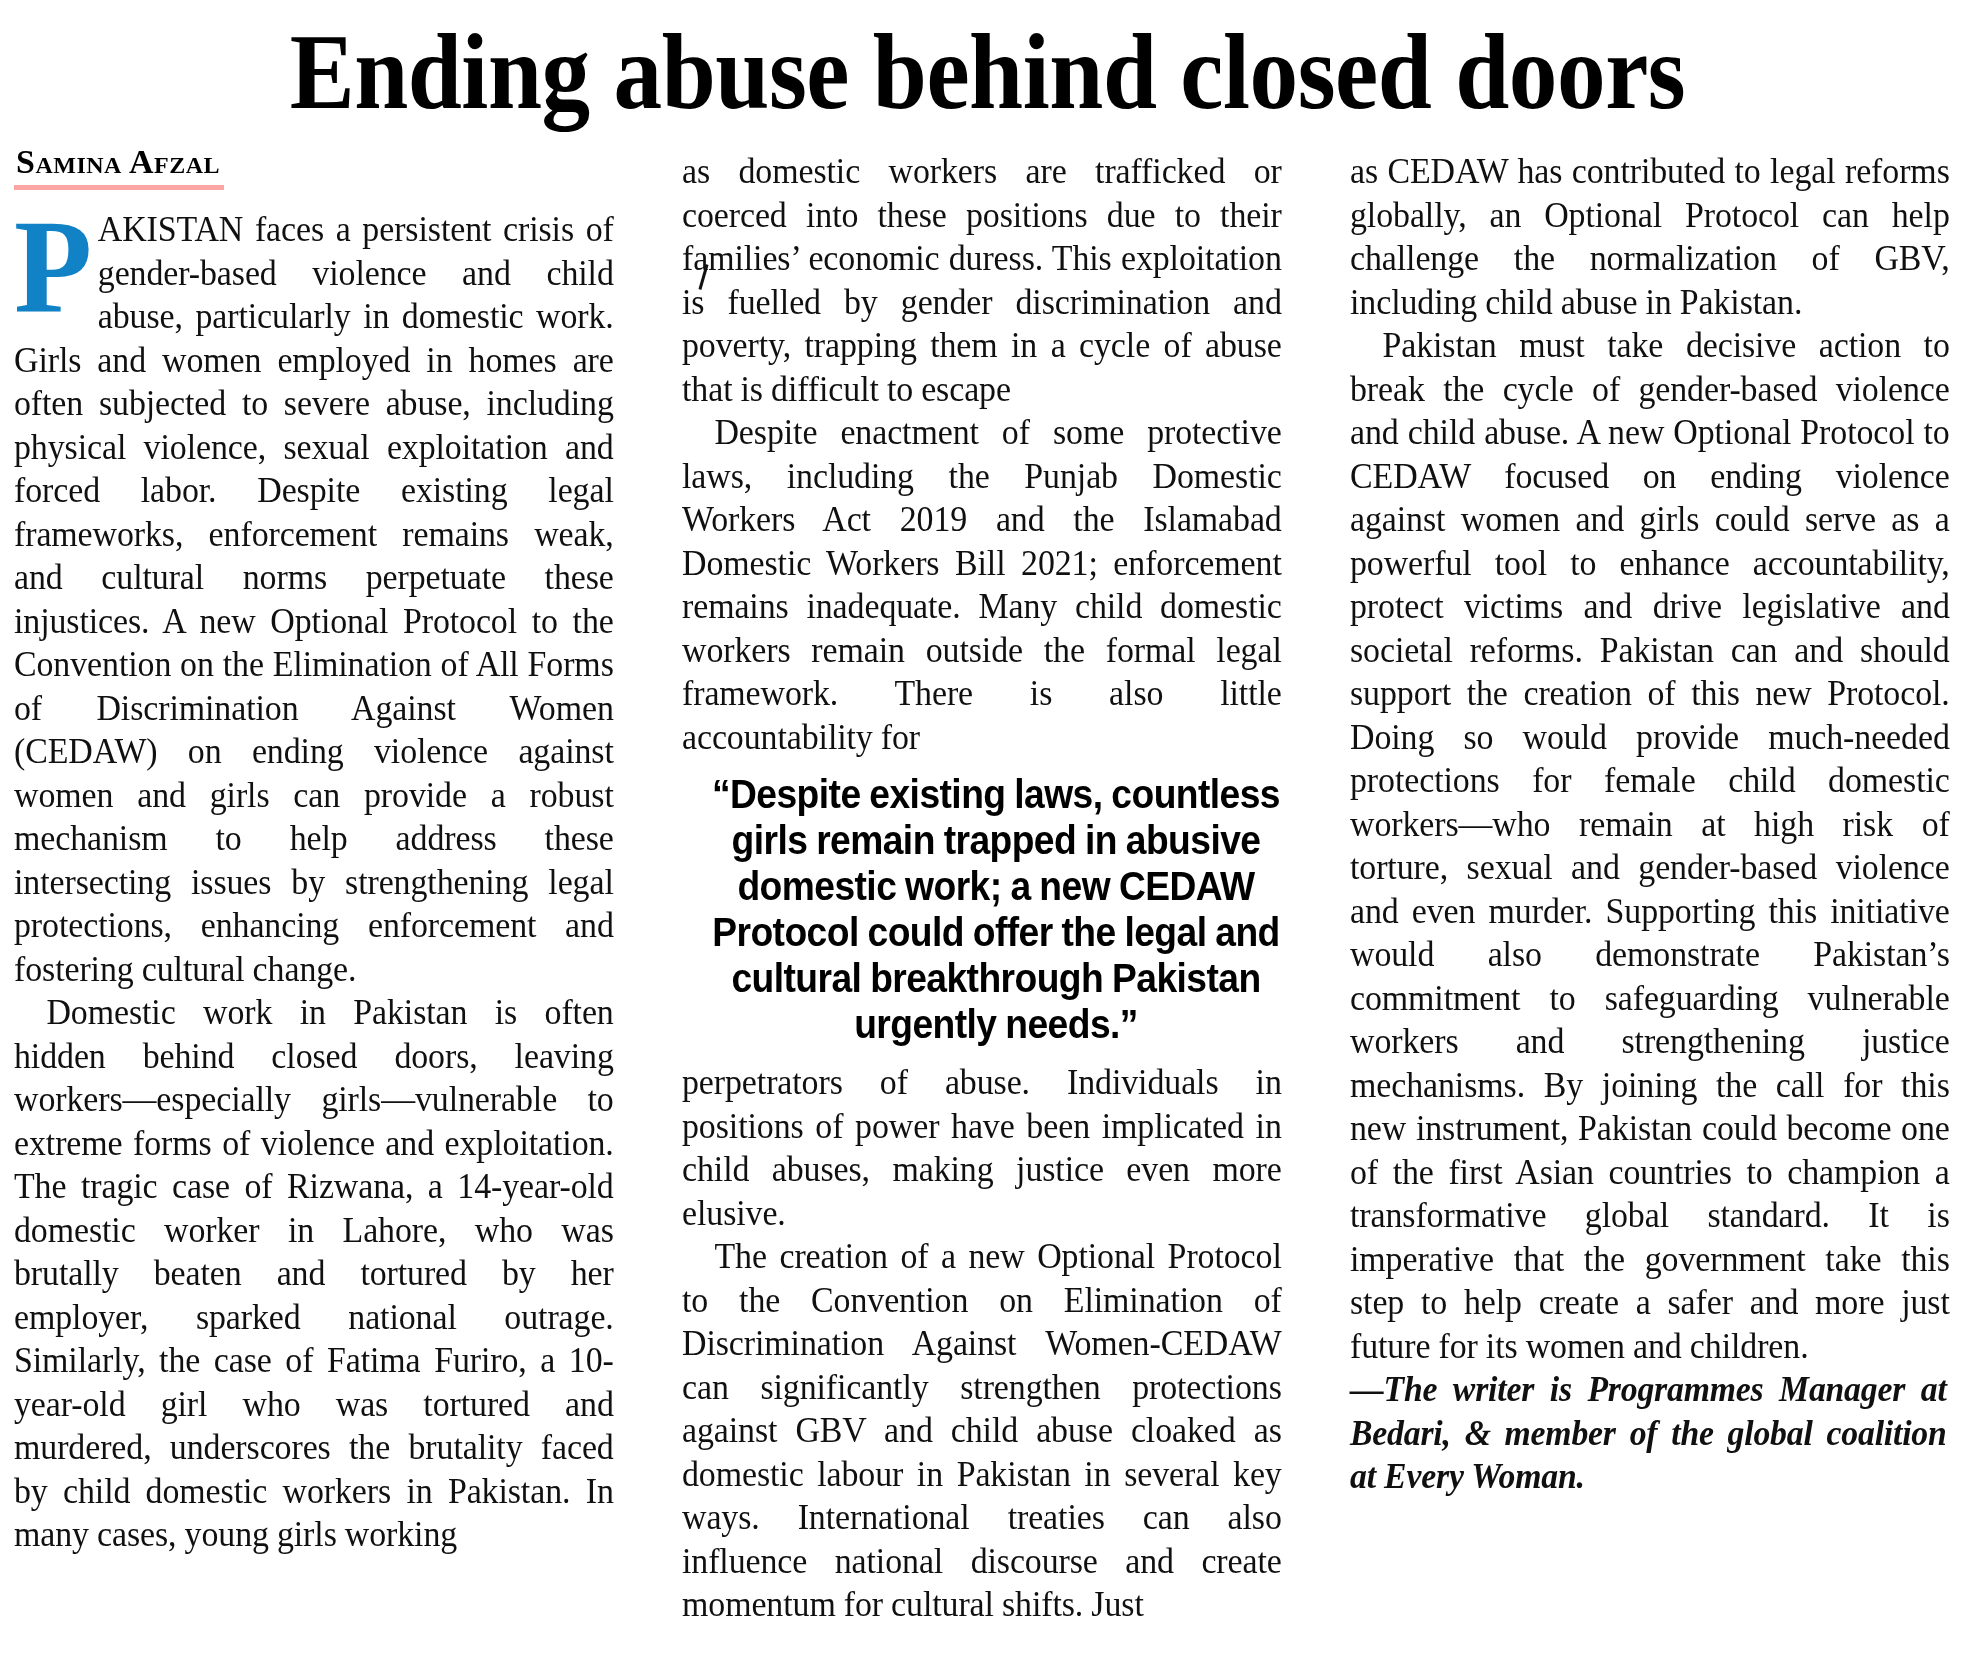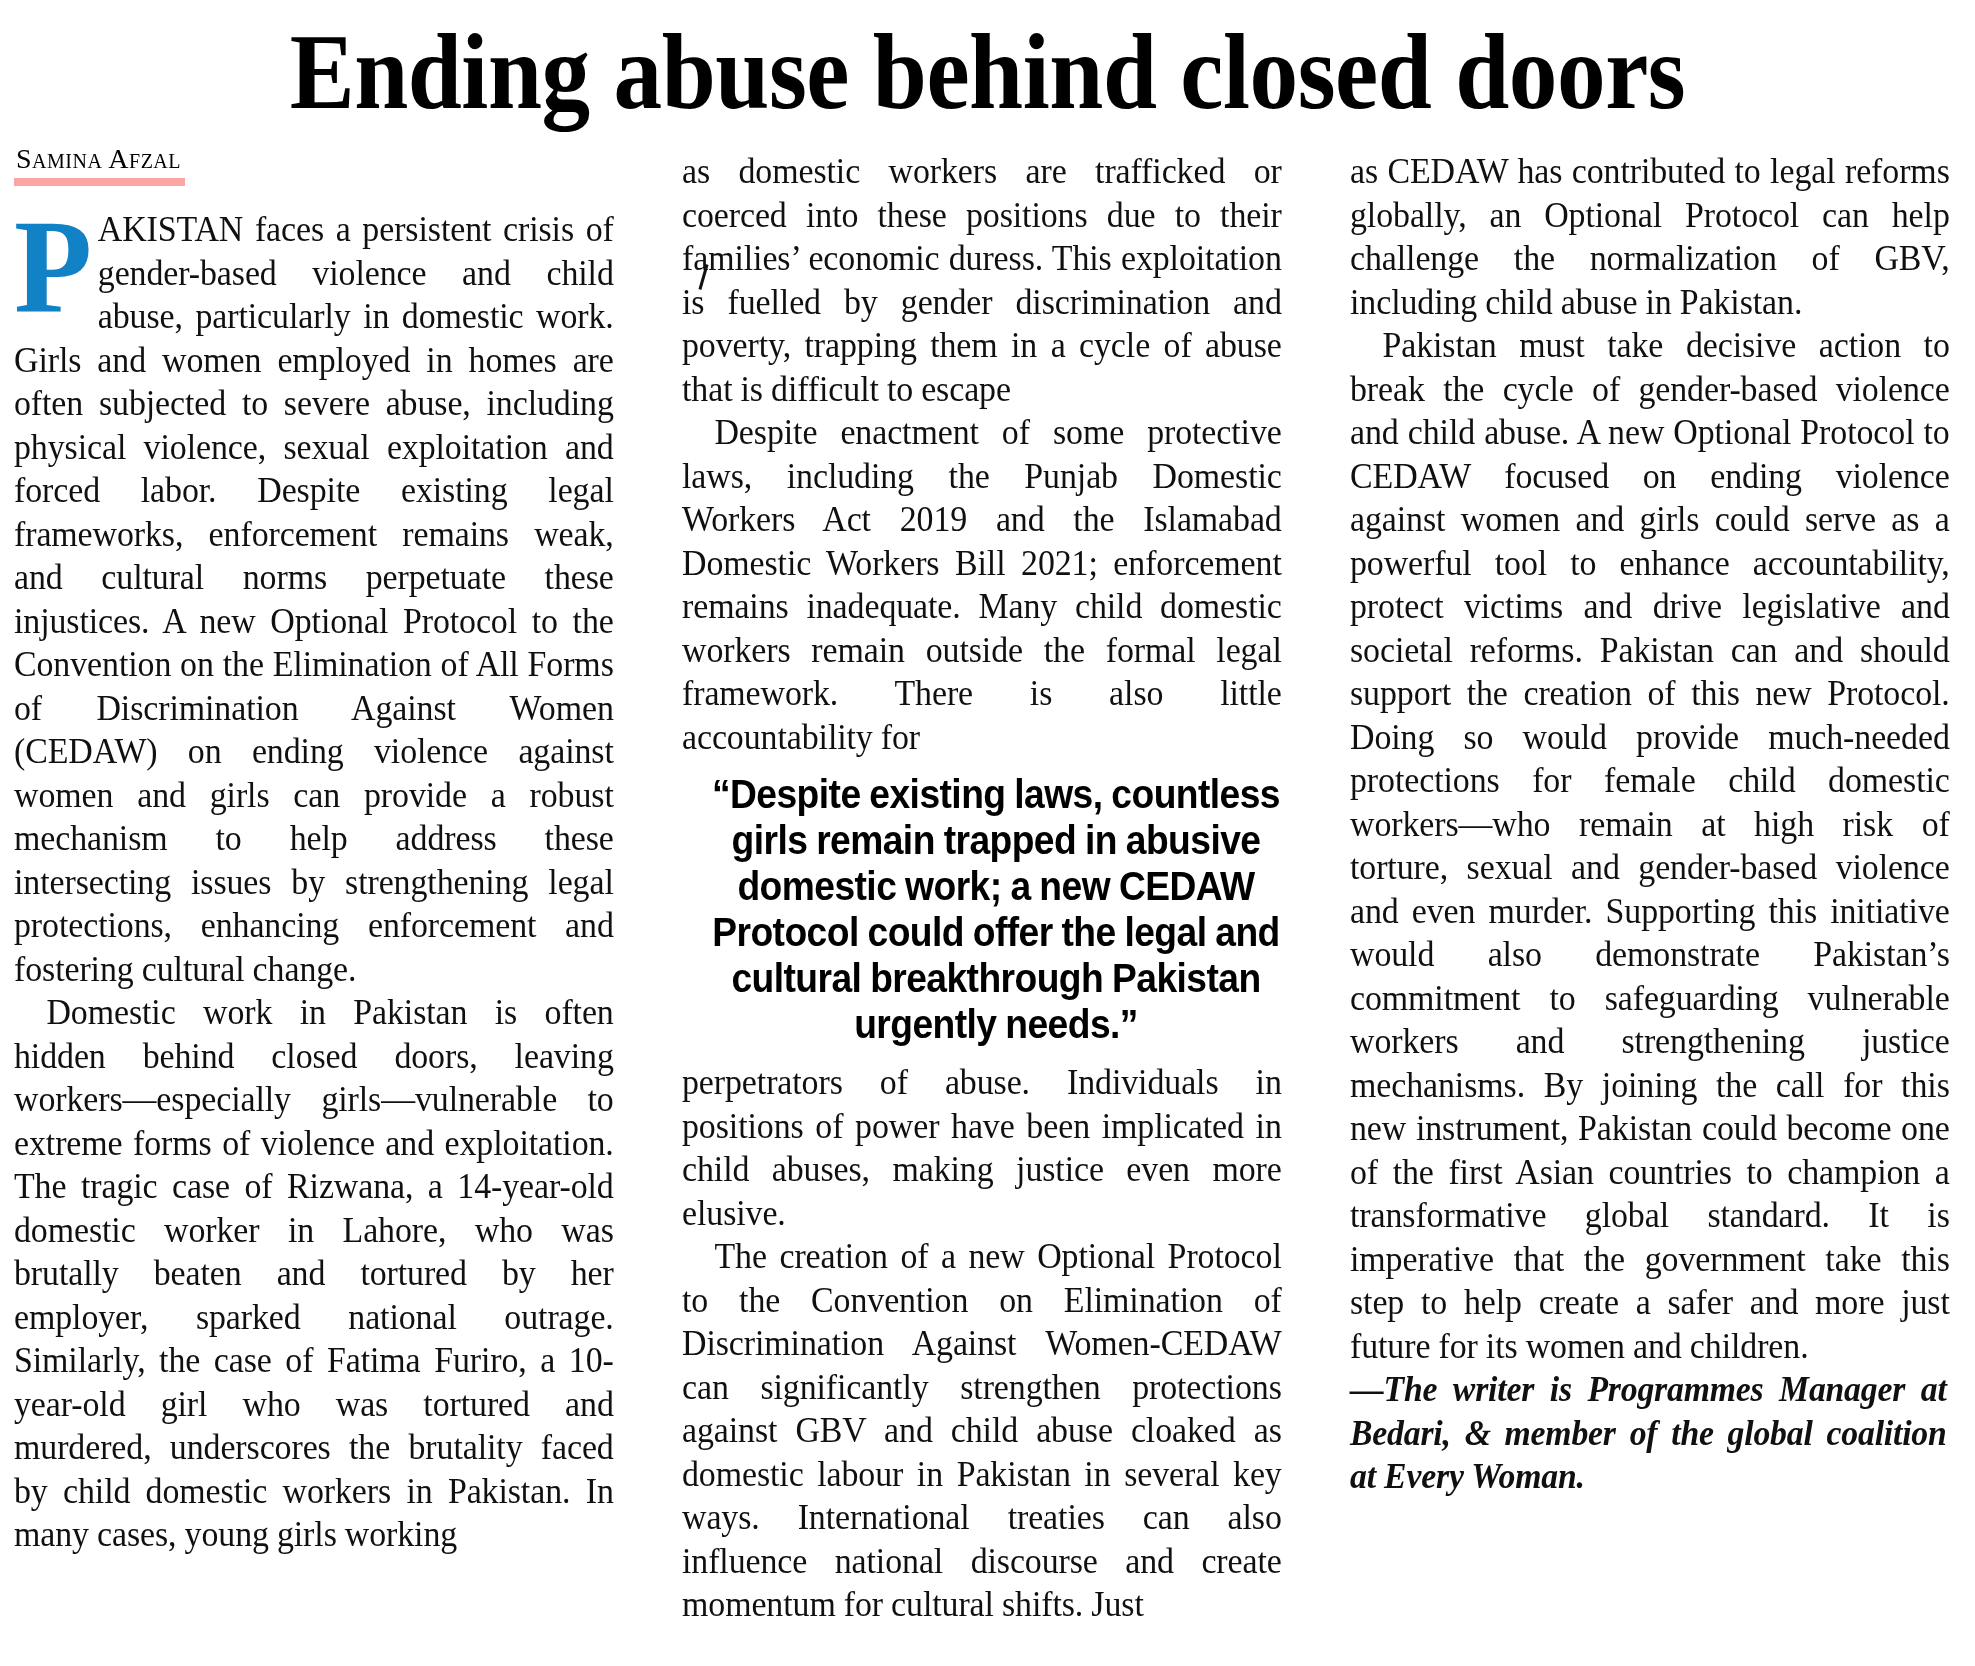--- a/index.html
+++ b/index.html
@@ -40,26 +40,26 @@
   }
 
   
   .byline-wrap {
     margin-top: 14px;
     height: 62px;
   }
   .byline {
     display: inline-block;
     font-family: "Liberation Serif", serif;
-    font-weight: 400;
-    font-size: 28px;
+    font-weight: 700;
+    font-size: 34px;
     line-height: 1.05;
     font-variant: small-caps;
     letter-spacing: 0.5px;
-    border-bottom: 8px solid #fca5a5;
+    border-bottom: 5px solid #fca5a5;
     padding: 0 4px 5px 2px;
     color: #000;
   }
 
   
   .columns {
     position: relative;
     display: flex;
     gap: 40px;
     margin-top: 2px;

